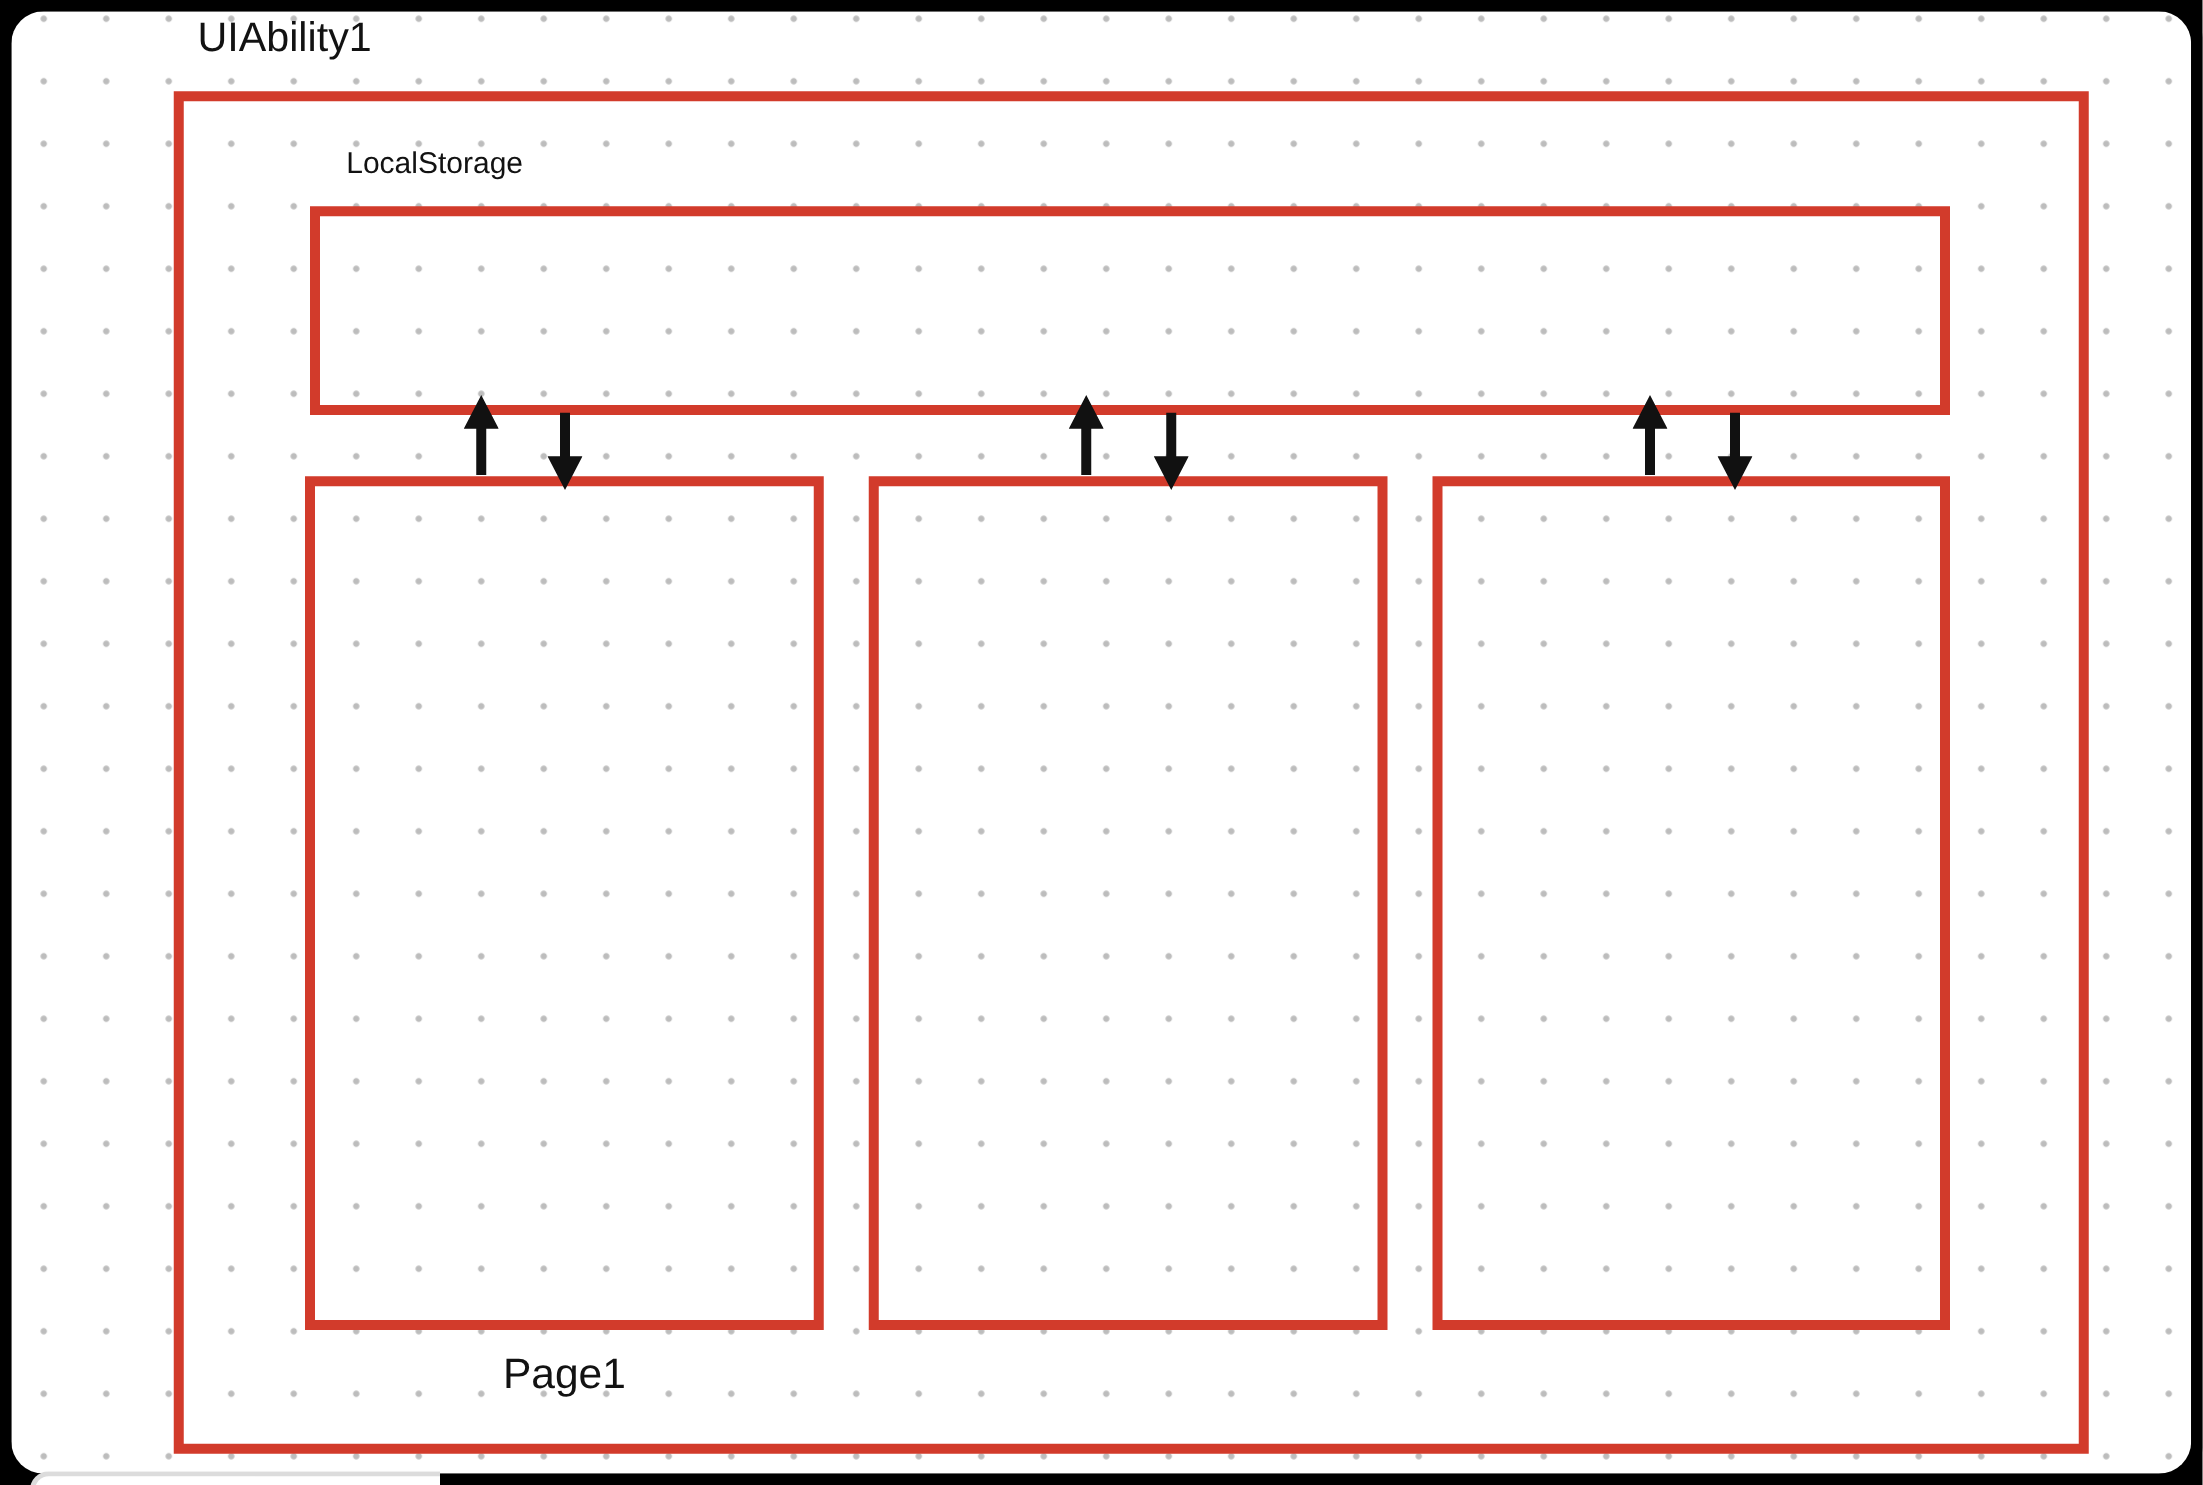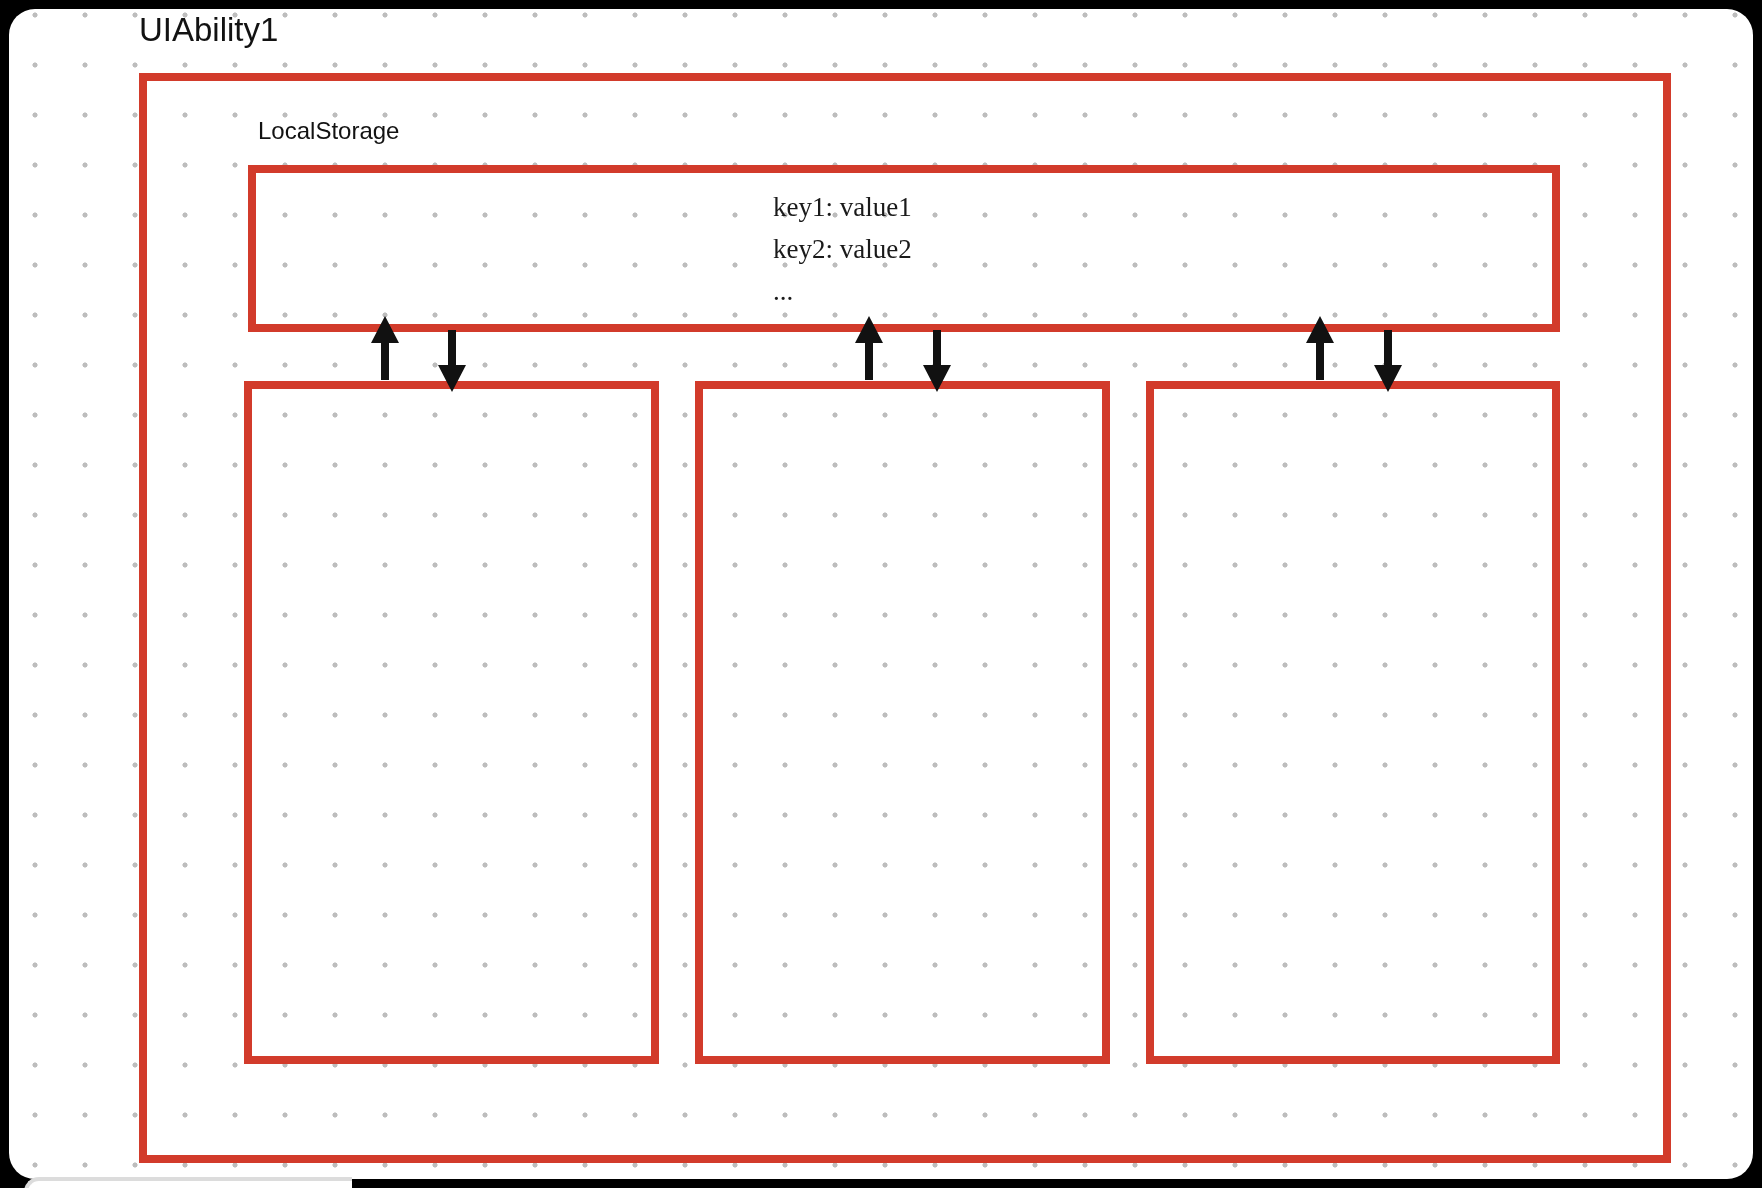--- a/index.html
+++ b/index.html
@@ -48,20 +48,21 @@
   #uiability-box{left:139px;top:73px;width:1532px;height:1090px;}
   #localstorage-box{left:248px;top:165px;width:1312px;height:167px;}
   #page1-box{left:244px;top:381px;width:415px;height:683px;}
   #page2-box{left:695px;top:381px;width:415px;height:683px;}
   #page3-box{left:1146px;top:381px;width:414px;height:683px;}
 
   .diagram-label{
     position:absolute;
     color:#121212;
     white-space:nowrap;
+    margin-left:19px;
   }
   #uiability-label{left:139px;top:10px;font-size:33px;line-height:40px;}
   #localstorage-label{left:258px;top:112px;font-size:24px;line-height:38px;}
   .page-label{
     position:absolute;top:1079px;
     font-size:34px;line-height:40px;
     color:#121212;text-align:center;
   }
   #page1-label{left:244px;width:415px;}
   #page2-label{left:695px;width:415px;}
@@ -92,30 +93,26 @@
 <div class="layer">
 
   <div class="diagram-label" id="uiability-label">UIAbility1</div>
 
   <div class="red-box" id="uiability-box"></div>
 
   <div class="diagram-label" id="localstorage-label">LocalStorage</div>
 
   <div class="red-box" id="localstorage-box"></div>
 
-  <div class="storage-entries">
-    <div>key1: value1</div>
-    <div>key2: value2</div>
-    <div>...</div>
-  </div>
 
   <div class="red-box" id="page1-box"></div>
   <div class="red-box" id="page2-box"></div>
   <div class="red-box" id="page3-box"></div>
 
+  <div class="page-label" id="page1-label">Page1</div>
 
   <span class="arrow up1">
     <svg width="28" height="64" viewBox="0 0 28 64" xmlns="http://www.w3.org/2000/svg">
       <polygon points="14,0 28,27 18,27 18,64 10,64 10,27 0,27" fill="#111111"></polygon>
     </svg>
   </span>
   <span class="arrow dn1">
     <svg width="28" height="62" viewBox="0 0 28 62" xmlns="http://www.w3.org/2000/svg">
       <polygon points="10,0 18,0 18,35 28,35 14,62 0,35 10,35" fill="#111111"></polygon>
     </svg>

